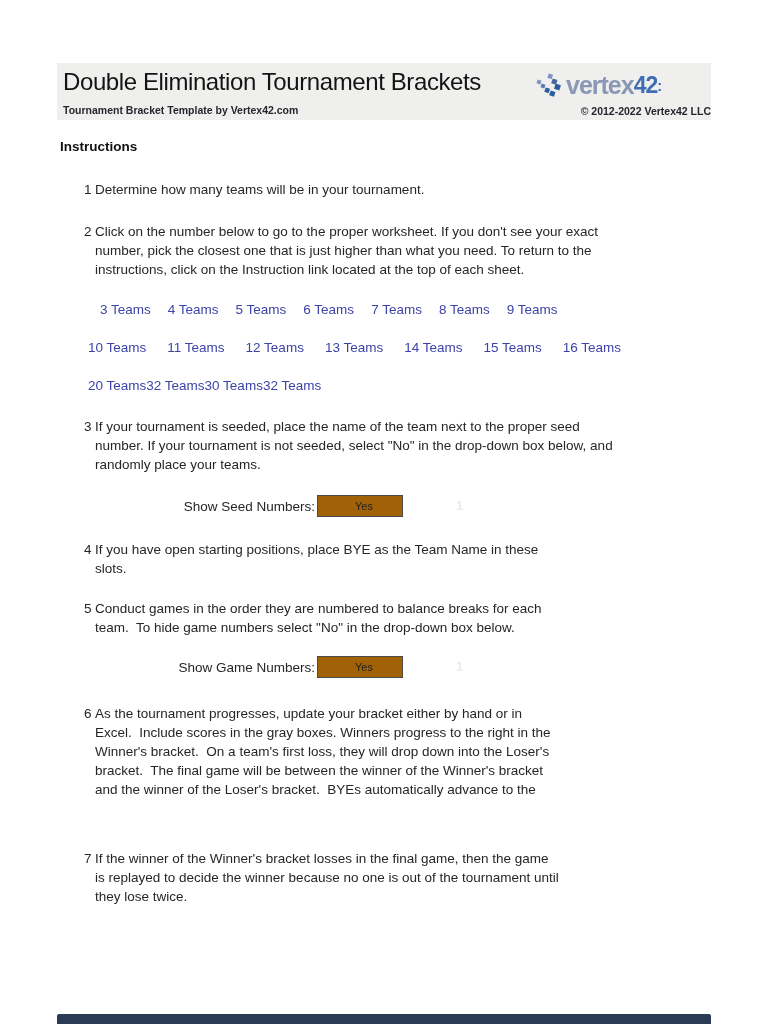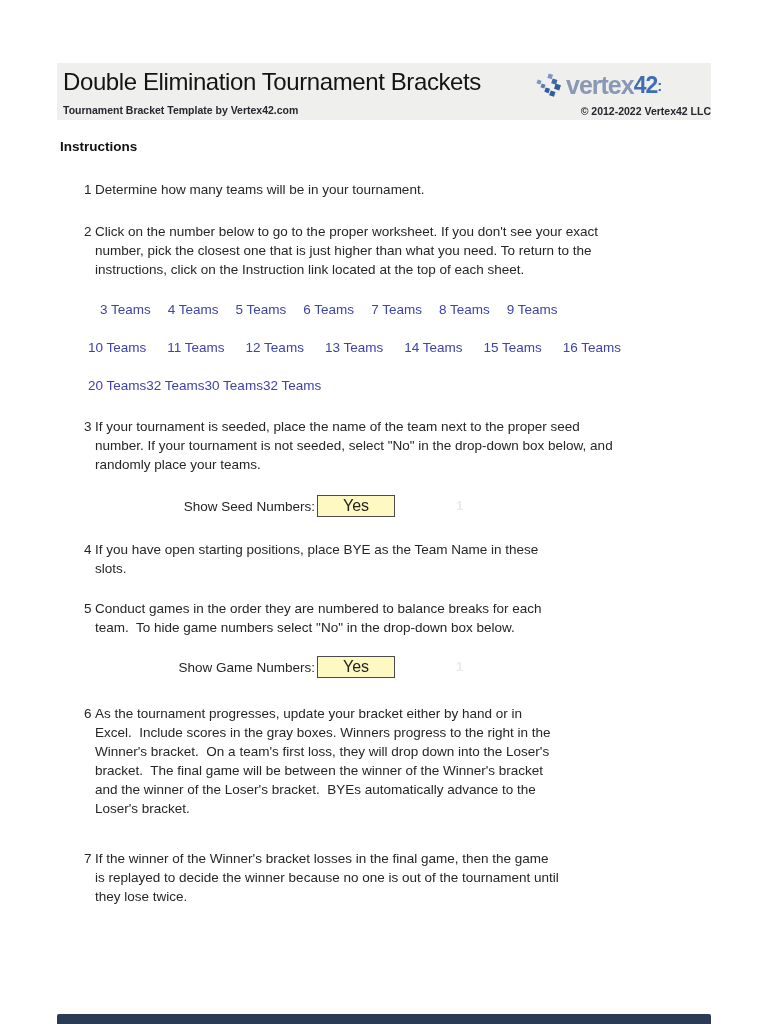--- a/index.html
+++ b/index.html
@@ -31,22 +31,22 @@
   .lrow{position:absolute;display:flex;font-size:13.5px;}
   .lrow-0{left:100px;top:302px;gap:17px;}
   .lrow-1{left:88px;top:340px;gap:21px;}
   .lrow-2{left:88px;top:378px;}
   .tlink{color:#3d43a8;cursor:pointer;white-space:pre;}
 
   
   .ctl-label{position:absolute;width:152px;text-align:right;font-size:13.5px;color:#262626;}
   #seed-label{left:163px;top:499px;}
   #game-label{left:163px;top:660px;}
-  .ctl-box{position:absolute;width:76px;height:20px;border:1.5px solid #4a4a4a;background:#fef9c3;
-    display:flex;align-items:center;justify-content:center;font-size:16px;color:#222;cursor:pointer;}
+  .ctl-box{position:absolute;width:76px;height:20px;border:1.5px solid #4a4a4a;background:#a16207;
+    display:flex;align-items:center;justify-content:center;font-size:11px;color:#222;cursor:pointer;padding-left:8px;}
   #seed-box{left:317px;top:495px;}
   #game-box{left:317px;top:656px;}
   .ghost{position:absolute;font-size:13px;font-weight:bold;color:#ebebeb;}
   #ghost-seed{left:456px;top:498px;}
   #ghost-game{left:456px;top:659px;}
 
   
   #next-page-edge{left:57px;top:1014px;width:654px;height:10px;background:#2b3a55;border-radius:2px 2px 0 0;}
 </style>
 </head>
@@ -114,21 +114,20 @@
     </div>
   </div>
 <div class="item" style="top:704px">
     <span class="num">6</span>
     <div class="itext">
       <div>As the tournament progresses, update your bracket either by hand or in</div>
       <div>Excel.  Include scores in the gray boxes. Winners progress to the right in the</div>
       <div>Winner's bracket.  On a team's first loss, they will drop down into the Loser's</div>
       <div>bracket.  The final game will be between the winner of the Winner's bracket</div>
       <div>and the winner of the Loser's bracket.  BYEs automatically advance to the</div>
-      <div>Loser's bracket.</div>
     </div>
   </div>
 <div class="item" style="top:849px">
     <span class="num">7</span>
     <div class="itext">
       <div>If the winner of the Winner's bracket losses in the final game, then the game</div>
       <div>is replayed to decide the winner because no one is out of the tournament until</div>
       <div>they lose twice.</div>
     </div>
   </div>

